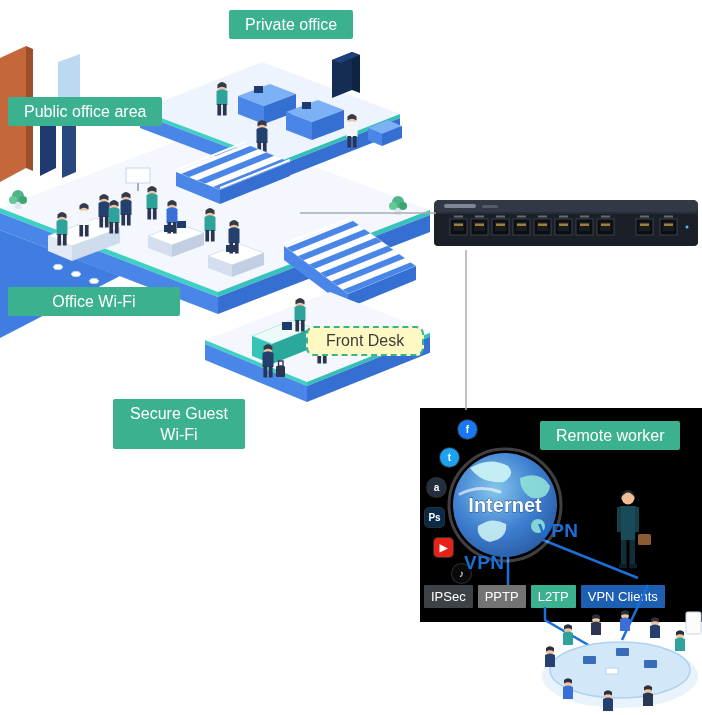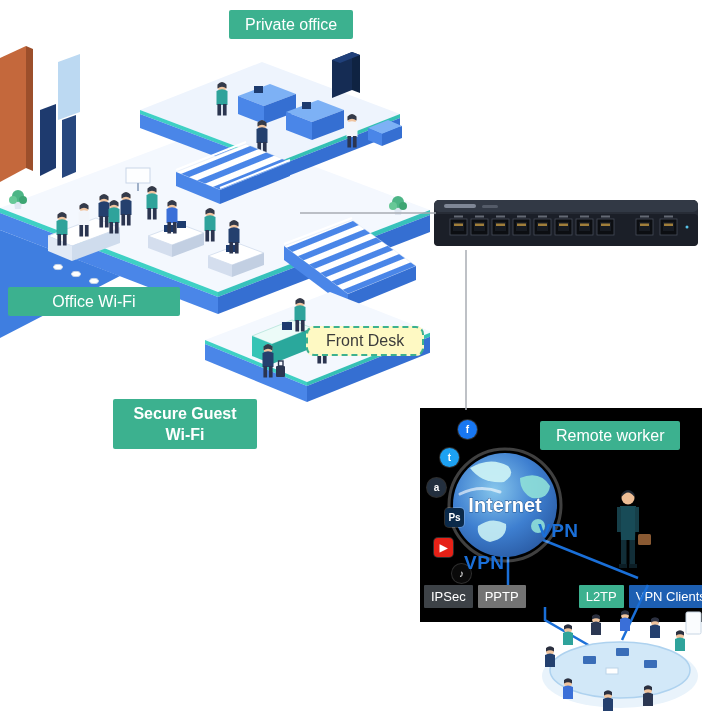--- a/index.html
+++ b/index.html
@@ -305,31 +305,31 @@
         <rect x="1.5" y="42" width="5.5" height="26" fill="#122e38"></rect>
         <rect x="-9" y="66" width="8" height="4" fill="#0c1e26"></rect>
         <rect x="1" y="66" width="8" height="4" fill="#0c1e26"></rect>
         <rect x="10" y="36" width="13" height="11" rx="1.5" fill="#8a5a33"></rect>
       </g>
     </svg>
 
     <span class="app-icon" style="left: 38px; top: 12px; background: rgb(24, 119, 242);">f</span>
     <span class="app-icon" style="left: 20px; top: 40px; background: rgb(29, 161, 242);">t</span>
     <span class="app-icon" style="left: 7px; top: 70px; background: rgb(35, 47, 62);">a</span>
-    <span class="app-icon square" style="left: 5px; top: 100px; background: rgb(11, 42, 74); margin-left: 20px;">Ps</span>
+    <span class="app-icon square" style="left: 5px; top: 100px; background: rgb(11, 42, 74);">Ps</span>
     <span class="app-icon square" style="left: 14px; top: 130px; background: rgb(230, 33, 23);">▶</span>
     <span class="app-icon" style="left: 32px; top: 156px; background: rgb(10, 10, 10);">♪</span>
 
     <span class="vpn-label vpn-label-right" style="color: rgb(26, 111, 216);">VPN</span>
     <span class="vpn-label vpn-label-left" style="color: rgb(26, 111, 216);">VPN</span>
 
     <div class="vpn-badges">
       <span class="vpn-badge" style="background: rgb(61, 66, 71);">IPSec</span>
       <span class="vpn-badge" style="background: #737373;">PPTP</span>
-      <span class="vpn-badge" style="background: rgb(60, 177, 143); margin-left: 48px;">L2TP</span>
+      <span class="vpn-badge" style="background: rgb(60, 177, 143);">L2TP</span>
       <span class="vpn-badge" style="background: rgb(29, 95, 178);">VPN Clients</span>
     </div>
   </div>
 
   <svg class="layer-table" width="174" height="117" viewBox="0 0 174 117">
     <defs>
       <g id="p2">
         <circle cx="0" cy="-9" r="4" fill="#f0c49e"></circle>
         <path d="M-4,-12 Q0,-15.5 4,-12 L4,-8.5 Q0,-11 -4,-8.5 Z" fill="#2b3040"></path>
         <path d="M-5,-5 Q0,-8 5,-5 L5,7 L-5,7 Z" fill="currentColor"></path>
@@ -359,28 +359,29 @@
 
   <svg class="layer-connect" width="702" height="715" viewBox="0 0 702 715">
     <line x1="300" y1="213" x2="436" y2="213" stroke="#a9adb3" stroke-width="1.5"></line>
     <line x1="466" y1="250" x2="466" y2="410" stroke="#a9adb3" stroke-width="1.5"></line>
     <polyline points="545,607 545,620 597,650" fill="none" stroke="#1a6fd8" stroke-width="2.5"></polyline>
     <line x1="648" y1="585" x2="622" y2="640" stroke="#1a6fd8" stroke-width="2.5"></line>
   </svg>
 
   <div class="badge-green" style="left: 215px; top: 10px; background: rgb(60, 177, 143); margin-left: 14px;">Private office</div>
 
+  <div class="badge-green" style="left: 8px; top: 97px; background: rgb(60, 177, 143);">Public office area</div>
 
   <div class="badge-green two-line" style="left: 8px; top: 287px; width: 172px; background: rgb(60, 177, 143);">
     <span>Office Wi-Fi</span>
   </div>
 
   <div class="front-desk" style="left: 306px; top: 326px; border-color: rgb(60, 177, 143);">Front Desk</div>
 
-  <div class="badge-green two-line" style="left: 113px; top: 399px; width: 144px; background: rgb(60, 177, 143); font-weight: bold;">
+  <div class="badge-green two-line" style="left: 113px; top: 399px; width: 132px; background: rgb(60, 177, 143);">
     <span>Secure Guest</span>
     <span>Wi-Fi</span>
   </div>
 
   <div class="badge-green" style="left: 540px; top: 421px; background: rgb(60, 177, 143); text-align: center;">Remote worker</div>
 
 
 </div>
 
 </body></html>

